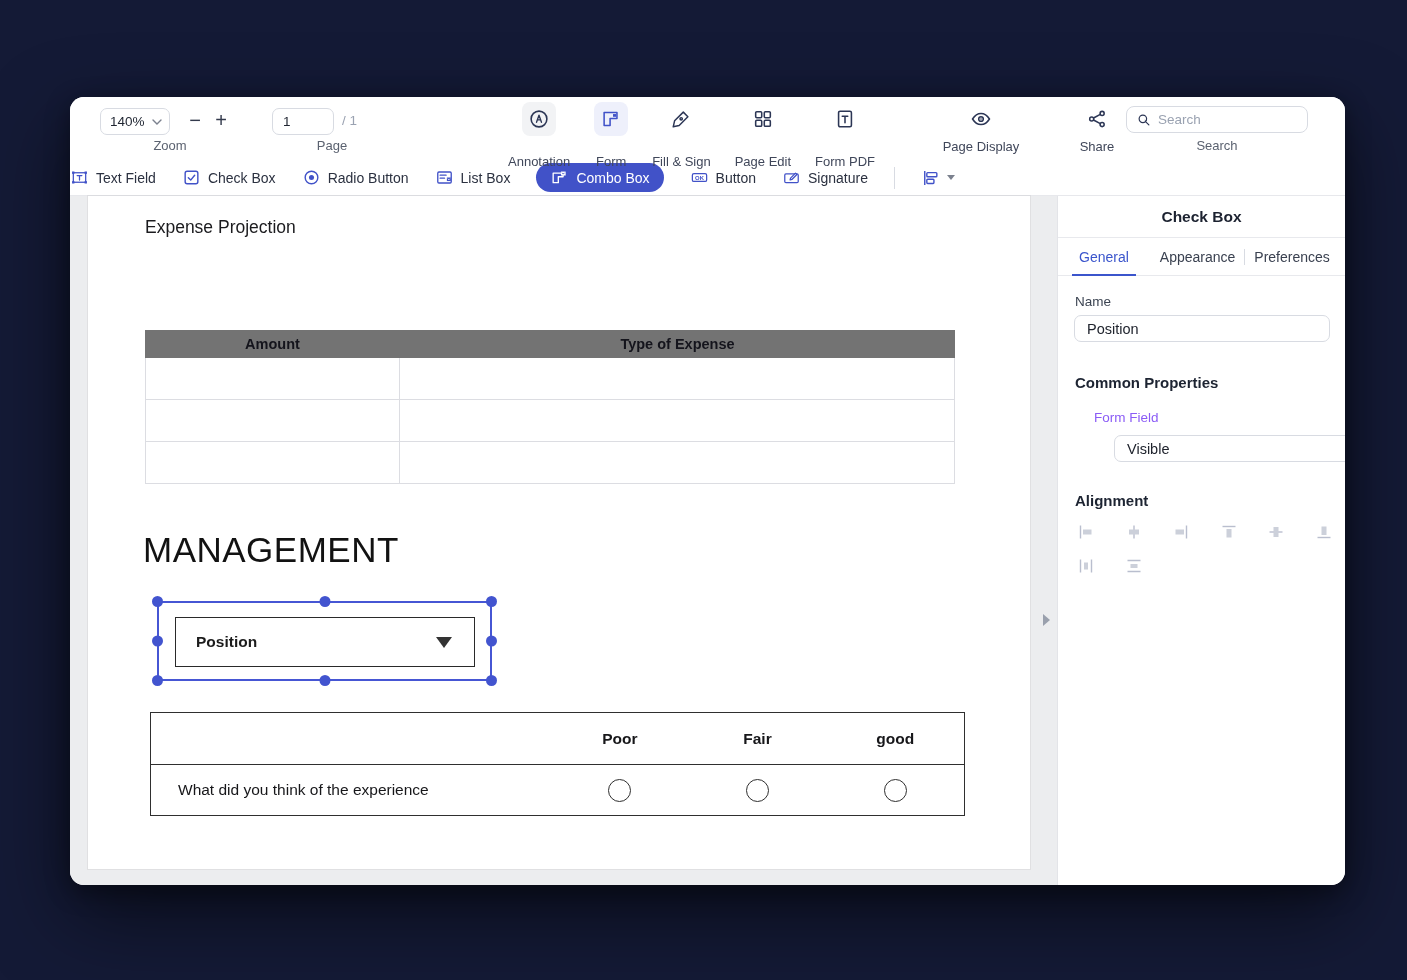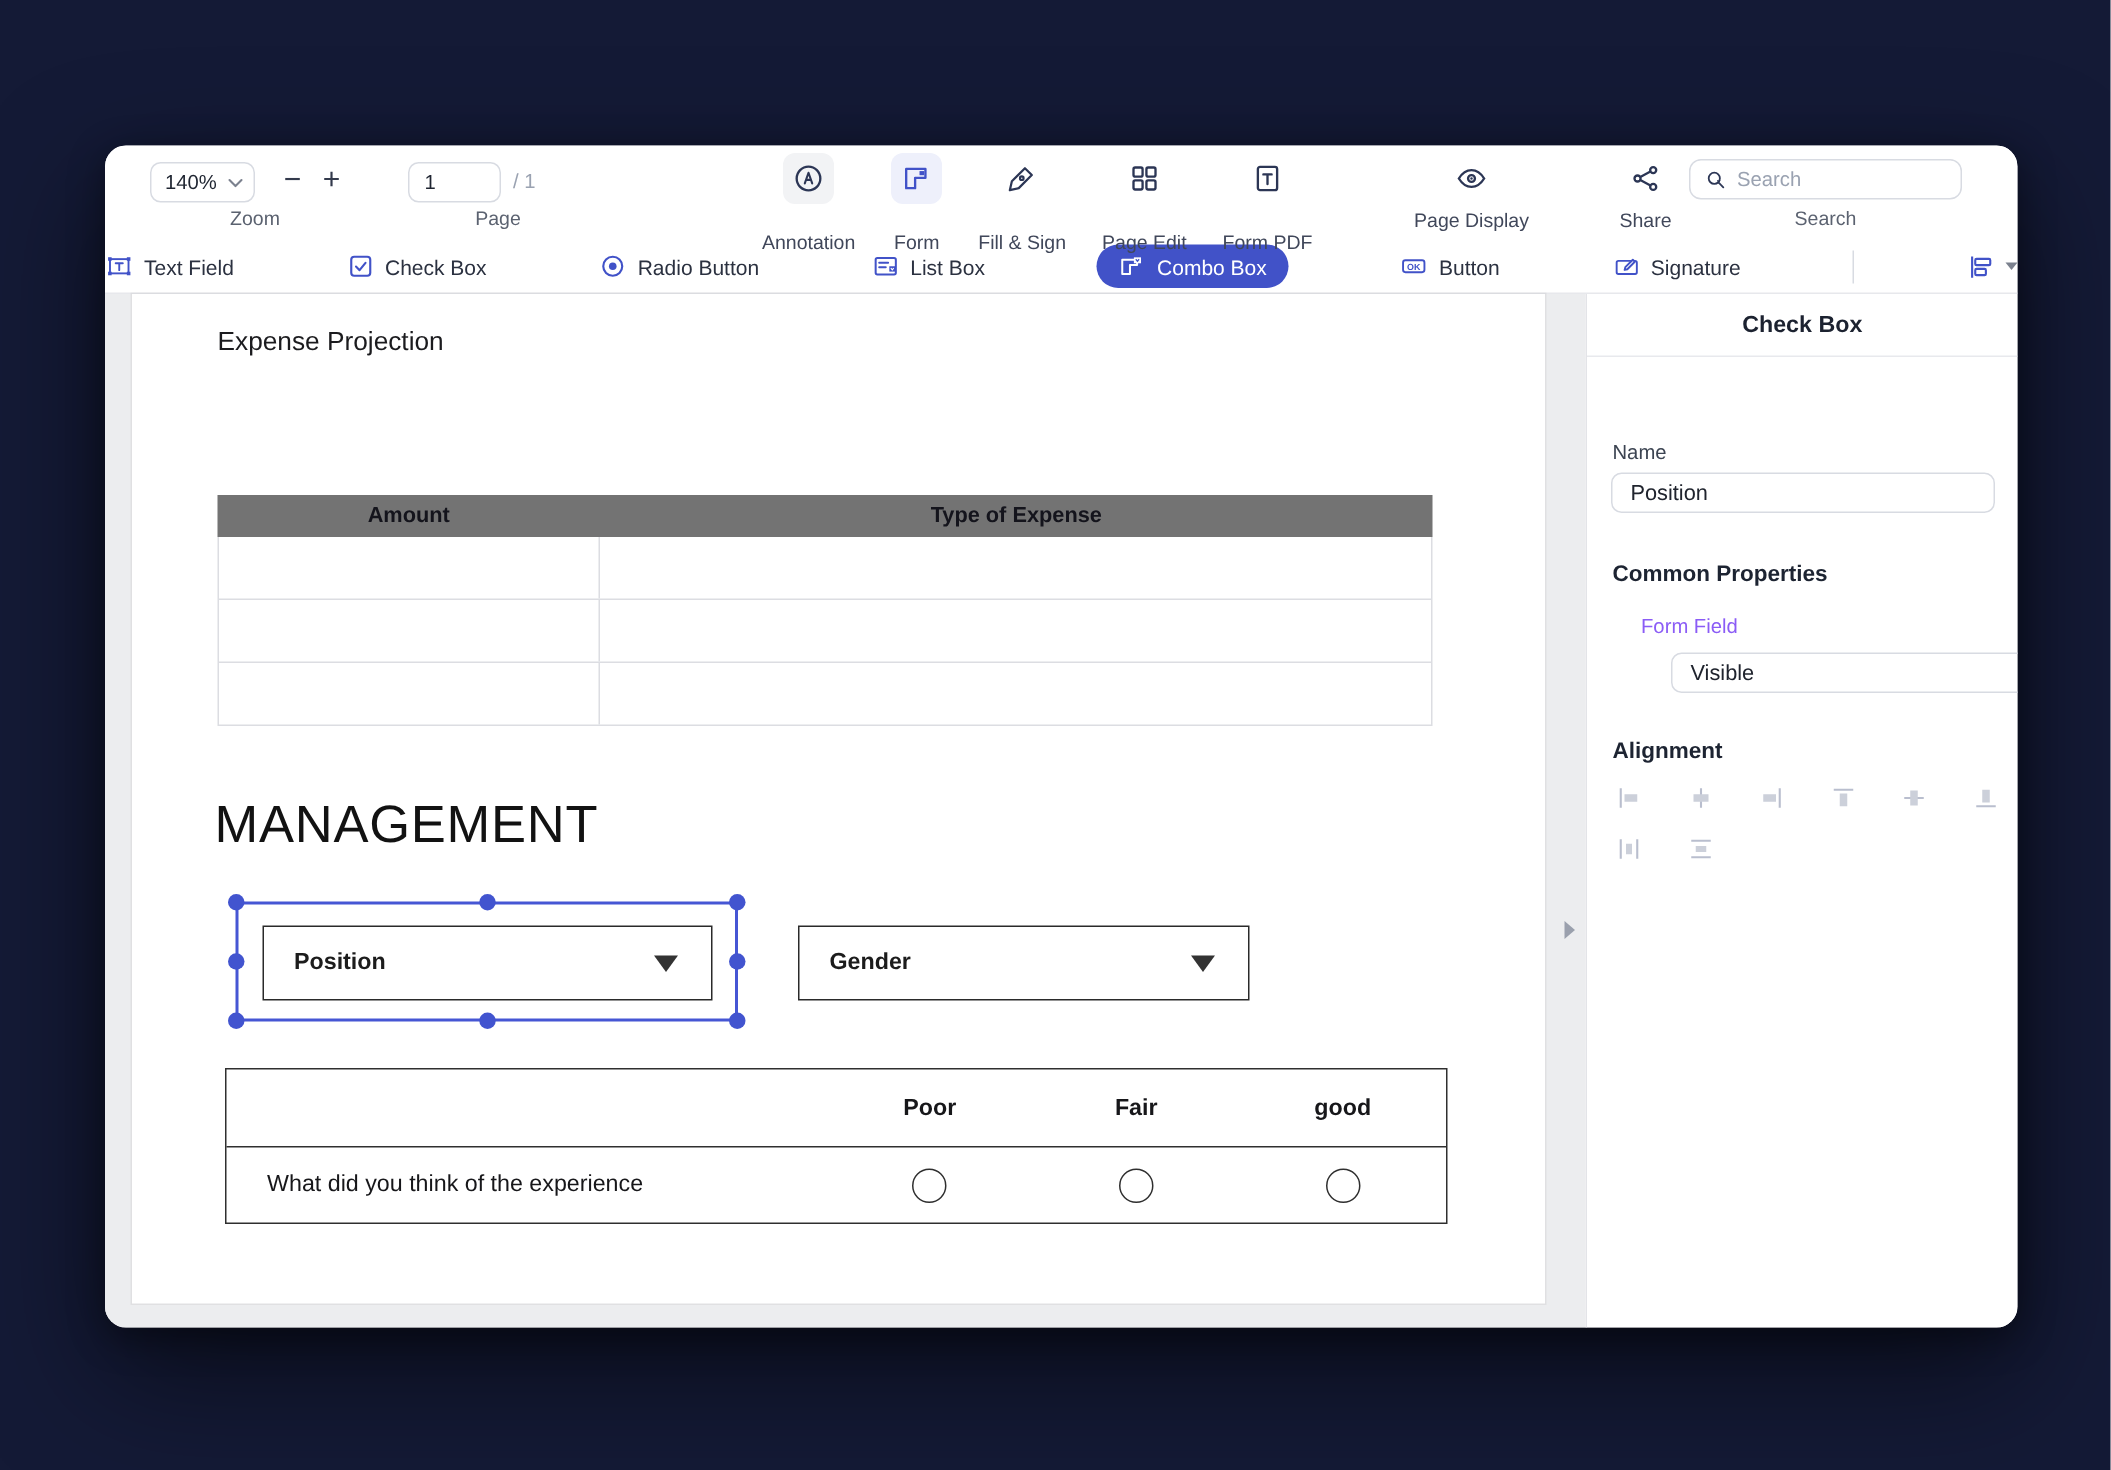--- a/index.html
+++ b/index.html
@@ -45,21 +45,21 @@
   .share-block { position:absolute; left:997px; top:5px; width:60px; }
   .pd-block, .share-block { display:flex; flex-direction:column; align-items:center; gap:3px; }
   .search-block { position:absolute; left:1056px; top:9px; width:182px; }
   .search-box { display:flex; align-items:center; gap:6px; border:1px solid #d8dbe2; border-radius:8px;
     height:27px; padding:0 9px; color:#2c3655; }
   .search-box input { border:none; outline:none; width:120px; font-size:13.5px; color:#1f2531;
     font-family:"Liberation Sans", sans-serif; }
   .search-box input::placeholder { color:#9aa2b1; }
   .search-lbl { margin-top:5px; font-size:13px; color:#5b6270; text-align:center; }
   
-  .row2 { height:36px; display:flex; align-items:center; justify-content:space-between; gap:26px;
+  .row2 { height:36px; display:flex; align-items:center; justify-content:flex-start; gap:26px;
     border-bottom:1px solid #e7e8ec; background:#fff; }
   .ftool { display:flex; align-items:center; gap:7px; font-size:14px; color:#2b3140; cursor:default; }
   .ftool svg { width:19px; height:19px; color:#4152c8; }
   .ftool.active { background:#4152c8; color:#fff; border-radius:15px; padding:5px 14px; }
   .ftool.active svg { color:#fff; }
   .vdiv { width:1px; height:22px; background:#d8dbe2; }
   .align-tool { display:flex; align-items:center; gap:6px; }
   .align-tool svg.main { width:20px; height:20px; color:#4152c8; }
   .caret-down { width:0; height:0; border-left:4.5px solid transparent; border-right:4.5px solid transparent;
     border-top:5.5px solid #7b818e; }
@@ -335,24 +335,20 @@
           <span class="handle h-mr"></span>
           <span class="handle h-bl"></span>
           <span class="handle h-bc"></span>
           <span class="handle h-br"></span>
           <div class="combo combo-pos">
             <span class="combo-txt">Position</span>
             <span class="combo-caret"></span>
           </div>
         </div>
 
-        <div class="combo combo-gen">
-          <span class="combo-txt">Gender</span>
-          <span class="combo-caret"></span>
-        </div>
 
         <div class="survey">
           <div class="survey-row head">
             <div class="sv-q"></div>
             <div class="sv-c hd">Poor</div>
             <div class="sv-c hd">Fair</div>
             <div class="sv-c hd">good</div>
           </div>
           <div class="survey-row body">
             <div class="sv-q">What did you think of the experience</div>
@@ -366,20 +362,29 @@
                 <span class="radio-circ"></span>
               </div>
           </div>
         </div>
       </div>
       <span class="expand-arrow"></span>
     </div>
 
     <div class="panel">
       <div class="panel-title">Check Box</div>
+      <div class="tabs">
+        <div class="tab active">General</div>
+        <div class="tab-gap1"></div>
+        <div class="tab">Appearance</div>
+        <div class="tab-gap2"></div>
+        <div class="tab-div"></div>
+        <div class="tab-gap3"></div>
+        <div class="tab">Preferences</div>
+      </div>
 
       <div class="fld-label" style="top:98px;">Name</div>
       <input class="p-input" style="top: 119px;" value="Position">
 
       <div class="p-heading" style="top:178px;">Common Properties</div>
       <div class="fld-label gray" style="top:214px;">Form Field</div>
       <div class="p-select" style="top:239px;">
         <span>Visible</span>
         <svg width="9" height="15" viewBox="0 0 10 16" fill="none" stroke="#8b93a5" stroke-width="1.4">
             <path d="M2 6l3-3.6L8 6M2 10l3 3.6L8 10" stroke-linecap="round" stroke-linejoin="round"></path>

